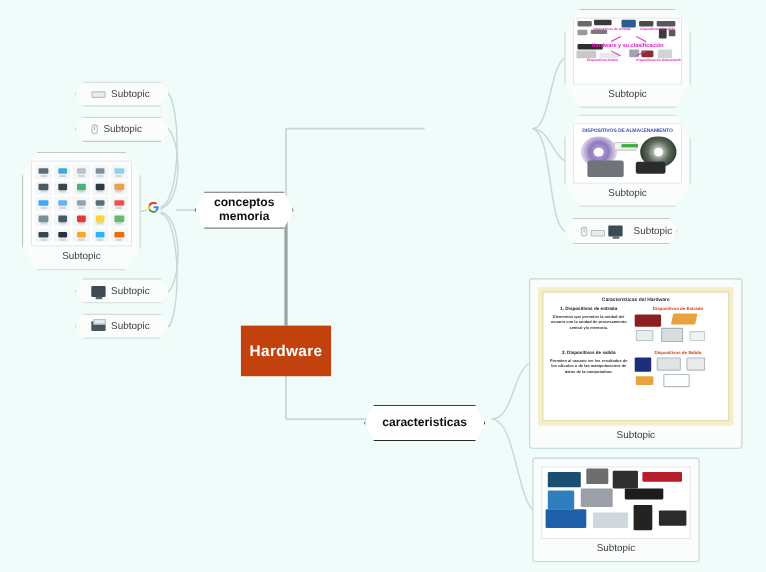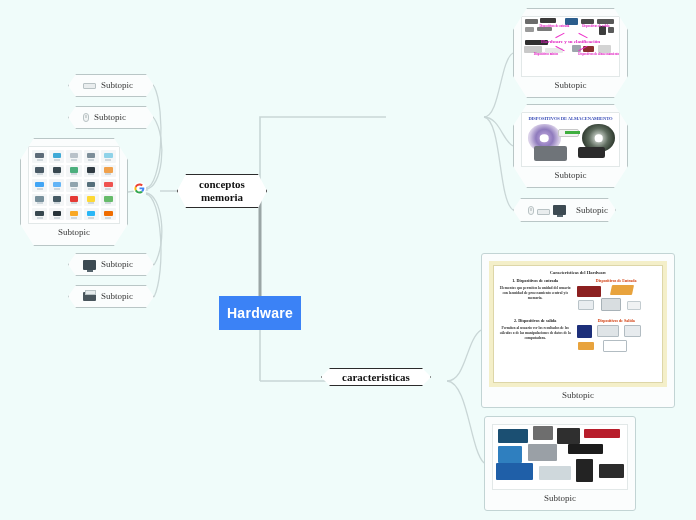--- a/index.html
+++ b/index.html
@@ -47,21 +47,20 @@
     justify-content: center;
     background: #ffffff;
     border: 1.6px solid #2b2b2b;
     clip-path: polygon(9px 0, calc(100% - 9px) 0, 100% 50%, calc(100% - 9px) 100%, 9px 100%, 0 50%);
     font-size: 11px;
     font-weight: bold;
     color: #111111;
     text-align: center;
     line-height: 1.15;
     padding: 0 4px;
-    font-family: Liberation Serif, serif;
   }
   .hex.small {
     border: 1px solid #b9c6c6;
     background: #fbfdfd;
     font-weight: normal;
     font-size: 9px;
     color: #3a3a3a;
     clip-path: polygon(8px 0, calc(100% - 8px) 0, 100% 50%, calc(100% - 8px) 100%, 8px 100%, 0 50%);
     justify-content: flex-start;
     padding-left: 14px;
@@ -318,30 +317,30 @@
     <path d="M146,194 C162,196 166,272 154,297" stroke="#c9d6d6" stroke-width="1.3" fill="none"></path>
 
     <path d="M484,117 C500,117 500,60 513,53" stroke="#c9d6d6" stroke-width="1.3" fill="none"></path>
     <path d="M484,117 C500,118 502,140 513,146" stroke="#c9d6d6" stroke-width="1.3" fill="none"></path>
     <path d="M484,117 C502,120 498,200 513,210" stroke="#c9d6d6" stroke-width="1.3" fill="none"></path>
 
     <path d="M447,381 C466,381 466,340 481,330" stroke="#c9d6d6" stroke-width="1.3" fill="none"></path>
     <path d="M447,381 C468,382 470,450 484,463" stroke="#c9d6d6" stroke-width="1.3" fill="none"></path>
   </svg>
 
-  <div class="node-central" id="node-central" style="left: 219px; top: 296px; width: 82px; height: 34px; background: #3b82f6; color: rgb(255, 255, 255);">
+  <div class="node-central" id="node-central" style="left: 219px; top: 296px; width: 82px; height: 46px; background: #c2410c; color: rgb(255, 255, 255);">
     <span>Hardware</span>
   </div>
 
   <div class="hex" id="branch-0" style="left: 177px; top: 174px; width: 90px; height: 34px;">
     <span>conceptos memoria</span>
   </div>
 
 
-  <div class="hex" id="branch-2" style="left: 321px; top: 368px; width: 110px; height: 18px; align-items: center;">
+  <div class="hex" id="branch-2" style="left: 331px; top: 368px; width: 110px; height: 33px; align-items: center;">
     <span>caracteristicas</span>
   </div>
 
   <div class="g-badge" id="g-badge" style="left: 133px; top: 182px;">
     <svg width="11" height="11" viewBox="0 0 48 48">
       <path fill="#4285F4" d="M45 24c0-1.6-.1-2.7-.4-3.9H24v7.1h12c-.2 1.9-1.5 4.7-4.4 6.6l6.8 5.3C42.4 35.5 45 30.3 45 24z"></path>
       <path fill="#34A853" d="M24 46c5.9 0 10.9-2 14.5-5.3l-6.8-5.3c-1.9 1.3-4.4 2.2-7.7 2.2-5.9 0-10.9-3.9-12.7-9.2l-7 5.4C7.9 41 15.4 46 24 46z"></path>
       <path fill="#FBBC05" d="M11.3 28.4c-.5-1.4-.7-2.9-.7-4.4s.3-3 .7-4.4l-7-5.4C2.9 17 2 20.4 2 24s.9 7 2.3 9.8l7-5.4z"></path>
       <path fill="#EA4335" d="M24 10.4c4.2 0 7 1.8 8.6 3.3l6.3-6.1C35 4.1 29.9 2 24 2 15.4 2 7.9 7 4.3 14.2l7 5.4C13.1 14.3 18.1 10.4 24 10.4z"></path>
     </svg>

